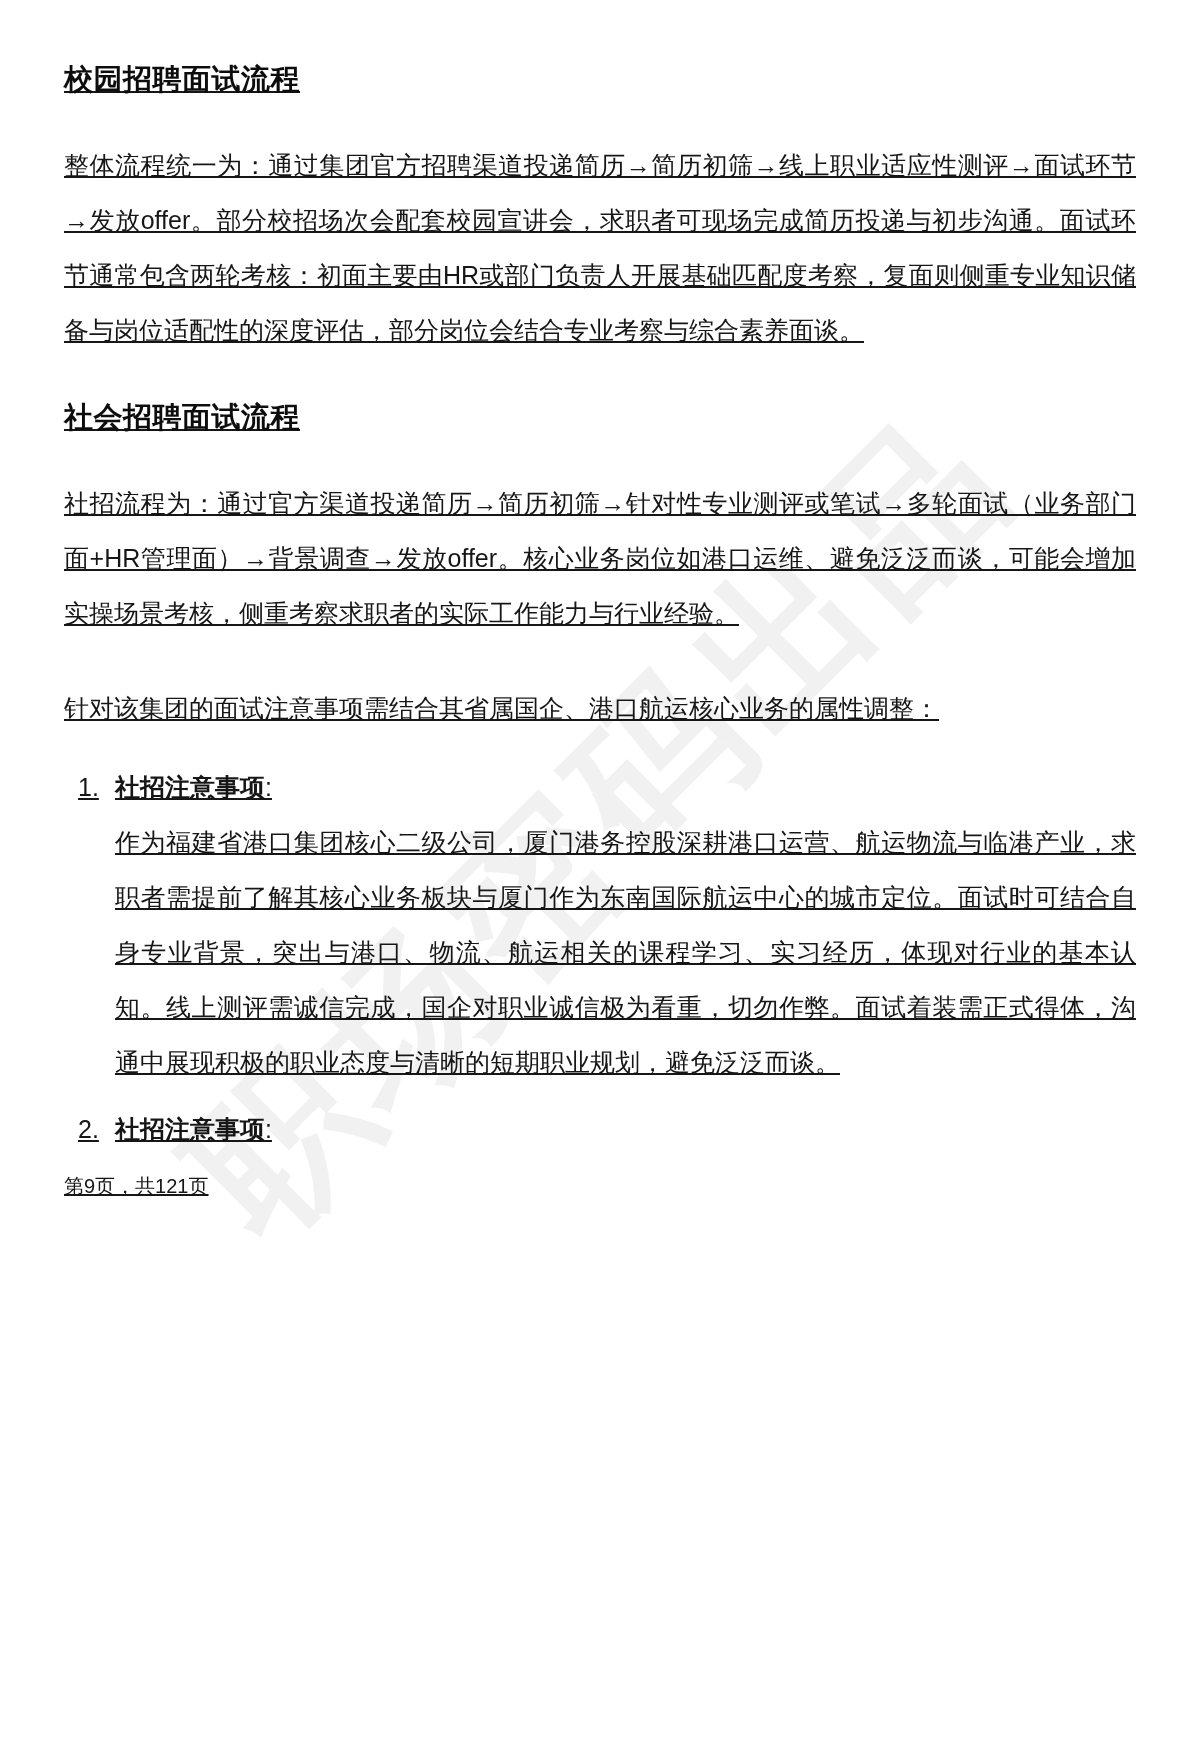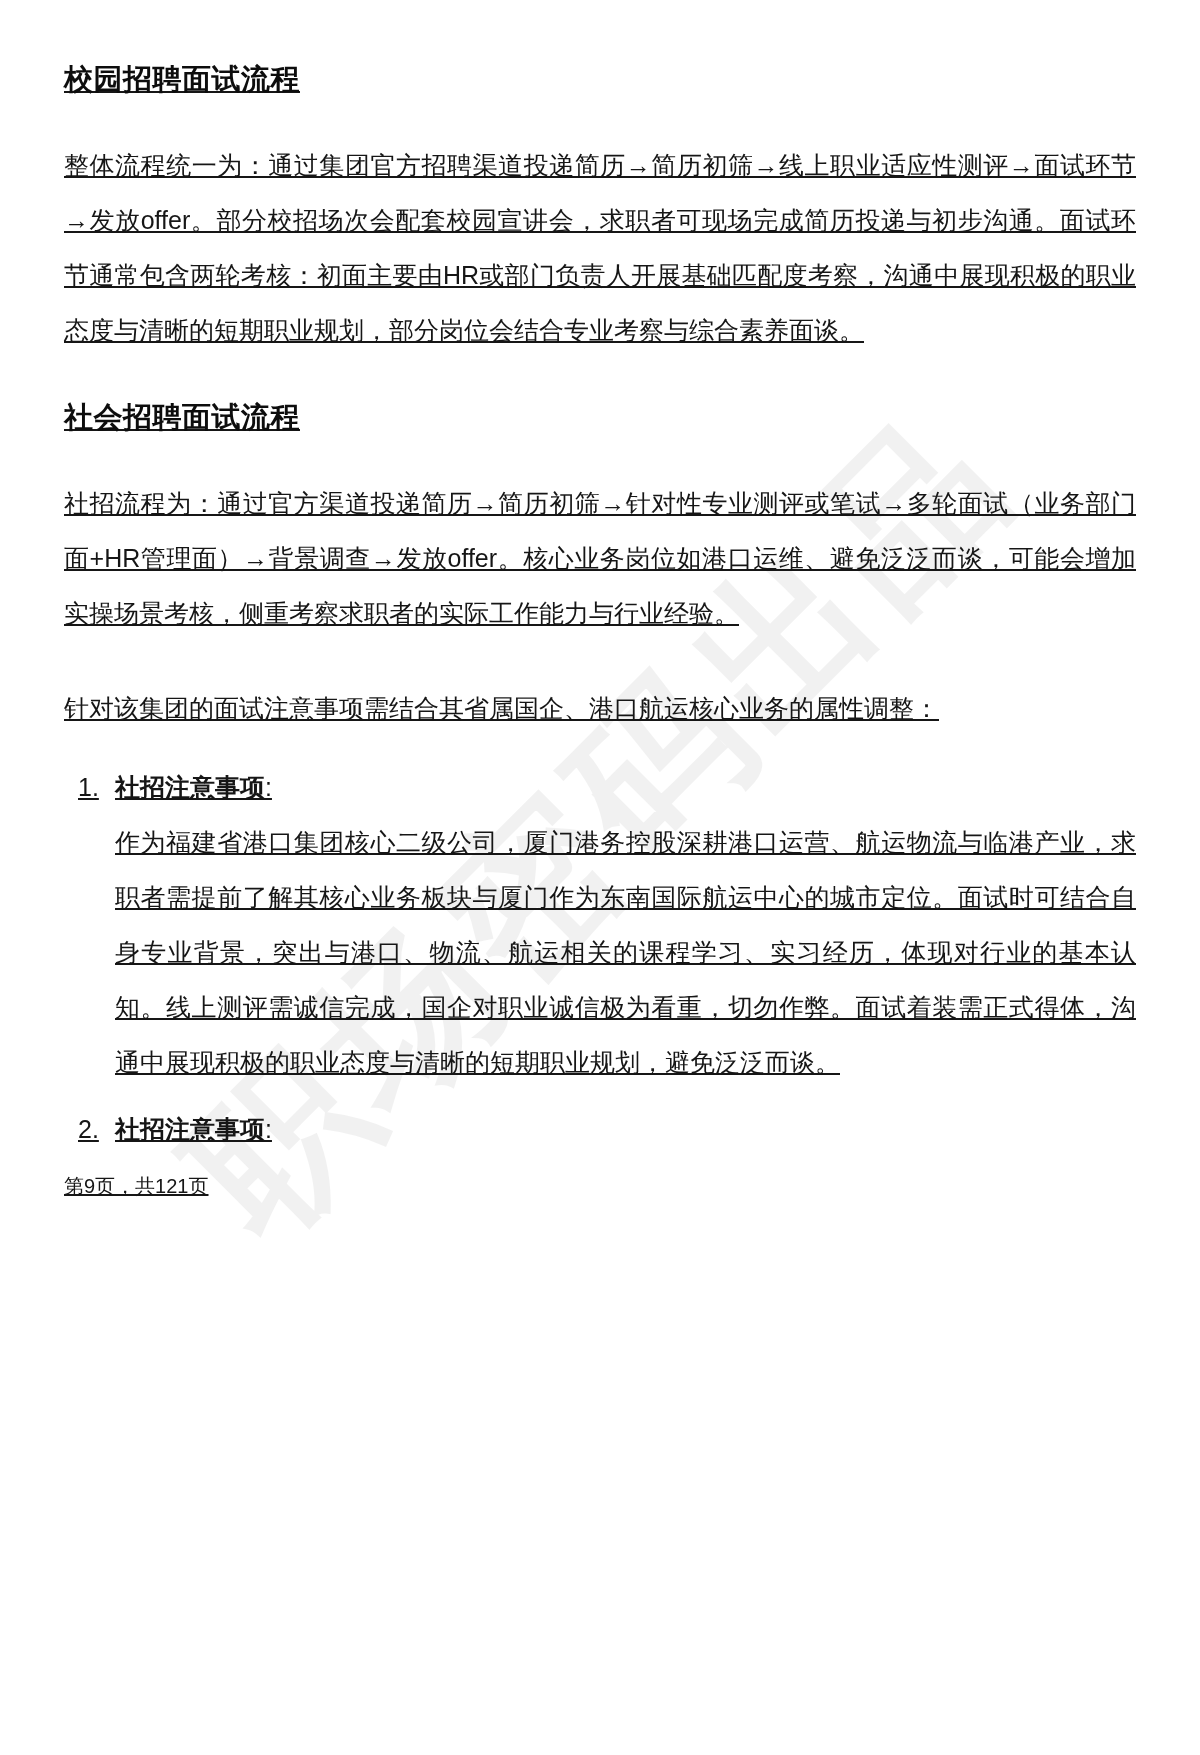--- a/index.html
+++ b/index.html
@@ -102,21 +102,21 @@
 <body>
 
 <div class="page">
 
   <div class="watermark">职场密码出品</div>
 
   <div class="content">
 
     <div class="heading">校园招聘面试流程</div>
 
-    <p class="para">整体流程统一为：通过集团官方招聘渠道投递简历→简历初筛→线上职业适应性测评→面试环节→发放offer。部分校招场次会配套校园宣讲会，求职者可现场完成简历投递与初步沟通。面试环节通常包含两轮考核：初面主要由HR或部门负责人开展基础匹配度考察，沟通中展现积极的职业态度与清晰的短期职业规划，部分岗位会结合专业考察与综合素养面谈。</p>
+    <p class="para">整体流程统一为：通过集团官方招聘渠道投递简历→简历初筛→线上职业适应性测评→面试环节→发放offer。部分校招场次会配套校园宣讲会，求职者可现场完成简历投递与初步沟通。面试环节通常包含两轮考核：初面主要由HR或部门负责人开展基础匹配度考察，复面则侧重专业知识储备与岗位适配性的深度评估，部分岗位会结合专业考察与综合素养面谈。</p>
 
     <div class="heading second">社会招聘面试流程</div>
 
     <p class="para">社招流程为：通过官方渠道投递简历→简历初筛→针对性专业测评或笔试→多轮面试（业务部门面+HR管理面）→背景调查→发放offer。核心业务岗位如港口运维、避免泛泛而谈，可能会增加实操场景考核，侧重考察求职者的实际工作能力与行业经验。</p>
 
     <p class="para intro">针对该集团的面试注意事项需结合其省属国企、港口航运核心业务的属性调整：</p>
 
     <div class="list-item">
       <div class="li-head">
         <span class="li-marker">1.</span>

